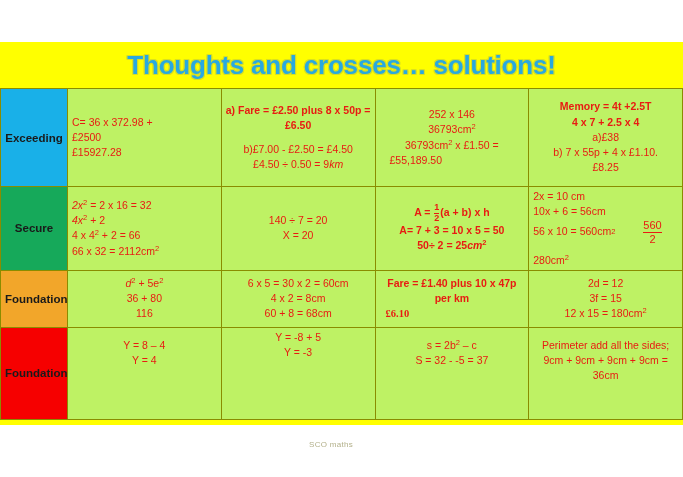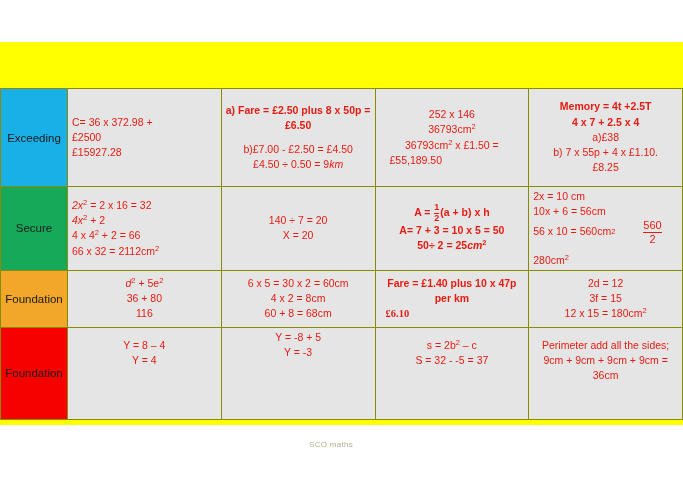--- a/index.html
+++ b/index.html
@@ -42,31 +42,31 @@
   .grid {
     position: absolute;
     left: 0;
     top: 46px;
     width: 683px;
     border-collapse: collapse;
     table-layout: fixed;
   }
   .grid td {
     border: 1px solid #8a8c00;
-    background: #e5e5e5;
+    background: #bef264;
     vertical-align: middle;
     padding: 2px 4px;
     box-sizing: border-box;
   }
   .lvl {
     width: 67px;
     text-align: center;
     font-size: 11.5px;
     color: #1a1a1a;
-    font-weight: normal;
+    font-weight: bold;
     padding: 2px 1px;
   }
   .lvl-exceeding { background: #19b0e8 !important; }
   .lvl-secure    { background: #16a95a !important; }
   .lvl-developing{ background: #f2a62a !important; }
   .lvl-foundation{ background: #f60000 !important; }
 
   .cell {
     font-size: 10.5px;
     color: #e81b12;
@@ -110,20 +110,21 @@
     font-size: 8px;
     color: #b3b08a;
     letter-spacing: 0.3px;
   }
 </style>
 </head>
 <body>
 
 <div class="slide">
 
+  <div class="slide-title">Thoughts and crosses… solutions!</div>
 
   <table class="grid">
     <tbody>
 
       <tr>
         <td class="lvl lvl-exceeding">Exceeding</td>
 
         <td class="cell c-left" style="height:98px;margin-left:24px;">
           <div>C= 36 x 372.98 +</div>
           <div>£2500</div>

